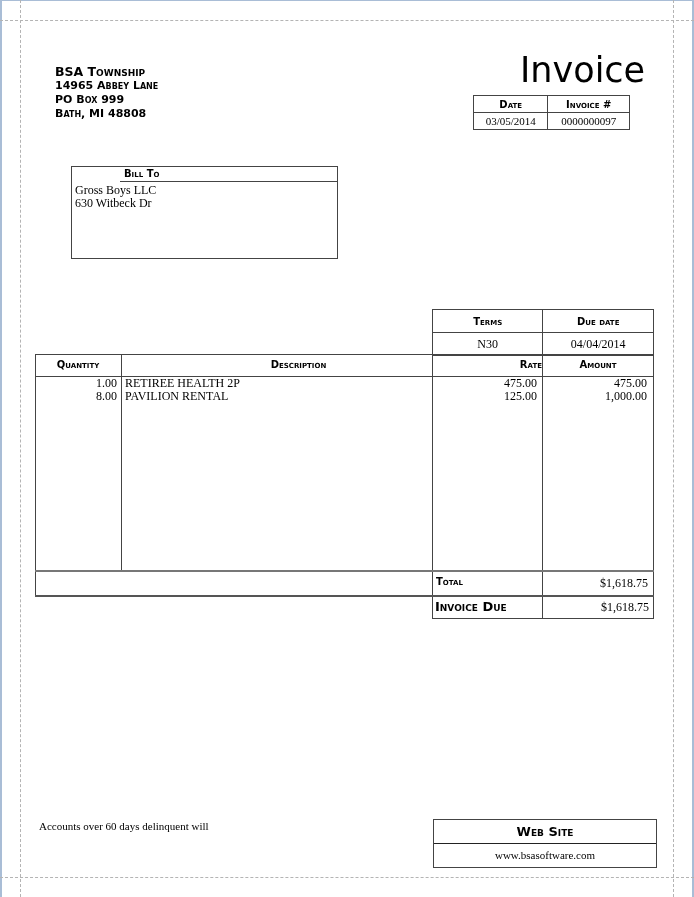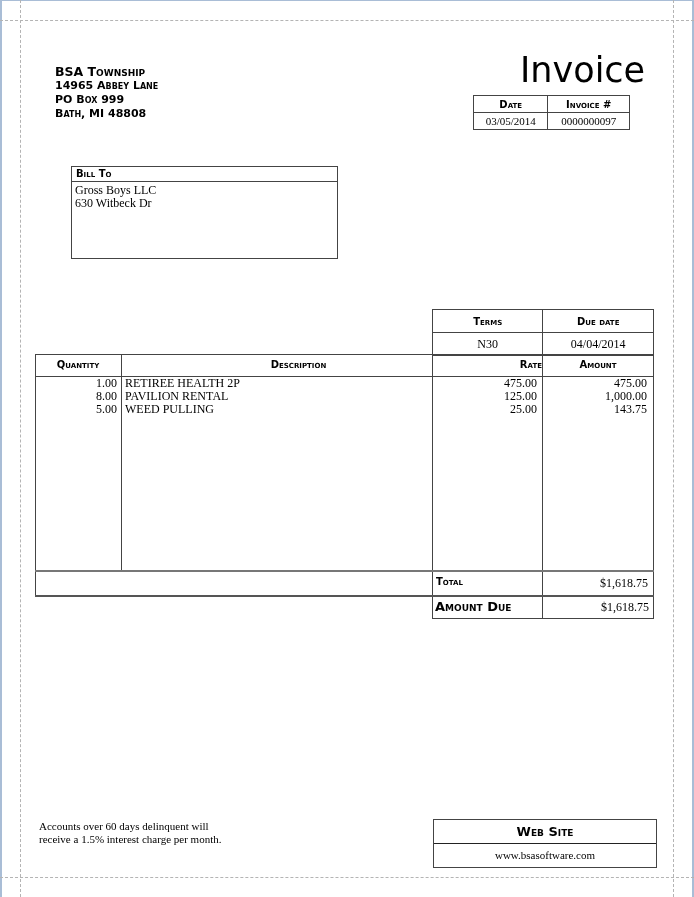--- a/index.html
+++ b/index.html
@@ -25,21 +25,21 @@
   }
 
   table.box { border-collapse:collapse; position:absolute; }
   table.box td { border:1px solid #444; padding:0; }
 
   .meta { left:473px; top:95px; width:157px; }
   .meta td { height:16px; text-align:center; font-size:11px; }
   .meta .hdr td { font-size:10px; }
 
   .billto { position:absolute; left:71px; top:166px; width:265px; height:91px; border:1px solid #444; }
-  .billto .hdr { height:14px; border-bottom:1px solid #444; font-size:10px; padding-left:4px; line-height:14px; }
+  .billto .hdr { height:14px; border-bottom:1px solid #444; font-size:10px; padding-left:4px; line-height:14px;margin-left:48px; }
   .billto .addr { font-size:12px; line-height:13px; padding:2px 0 0 3px; }
 
   .terms { left:432px; top:309px; width:222px; }
   .terms td { height:22px; text-align:center; width:110px;margin-left:16px; }
   .terms .hdr td { font-size:10px; height:22px; }
   .terms .val td { font-size:12px; height:22px; }
 
   .items { position:absolute; left:35px; top:354px; width:619px; height:287px; }
   .items .border-outer { position:absolute; left:0; top:0; width:617px; height:241px; border:1px solid #444; border-bottom:none; }
   .col-line { position:absolute; top:0; width:0; border-left:1px solid #444; }
@@ -134,40 +134,33 @@
     <span style="left:90px;">RETIREE HEALTH 2P</span>
     <span style="left:397px;width:105px;text-align:right;">475.00</span>
     <span style="left:507px;width:105px;text-align:right;">475.00</span>
   </div>
   <div class="row" style="top:36px;">
     <span style="left:0;width:82px;text-align:right;">8.00</span>
     <span style="left:90px;">PAVILION RENTAL</span>
     <span style="left:397px;width:105px;text-align:right;">125.00</span>
     <span style="left:507px;width:105px;text-align:right;">1,000.00</span>
   </div>
-  <div class="row" style="top:49px;">
-    <span style="left:0;width:82px;text-align:right;">5.00</span>
-    <span style="left:90px;">WEED PULLING</span>
-    <span style="left:397px;width:105px;text-align:right;">25.00</span>
-    <span style="left:507px;width:105px;text-align:right;">143.75</span>
-  </div>
 
   <div class="total-sep"></div>
   <div class="total-label sc">Total</div>
   <div class="total-val">$1,618.75</div>
   <div class="bottom"></div>
 </div>
 
 <div class="baldue">
-  <div class="lbl">Amount Due</div>
+  <div class="lbl">Invoice Due</div>
   <div class="sep"></div>
   <div class="val">$1,618.75</div>
 </div>
 
 <div class="note">
   <div>Accounts over 60 days delinquent will</div>
-  <div>receive a 1.5% interest charge per month.</div>
 </div>
 
 <div class="website">
   <div class="hdr">Web Site</div>
   <div class="url">www.bsasoftware.com</div>
 </div>
 
 </body></html>

